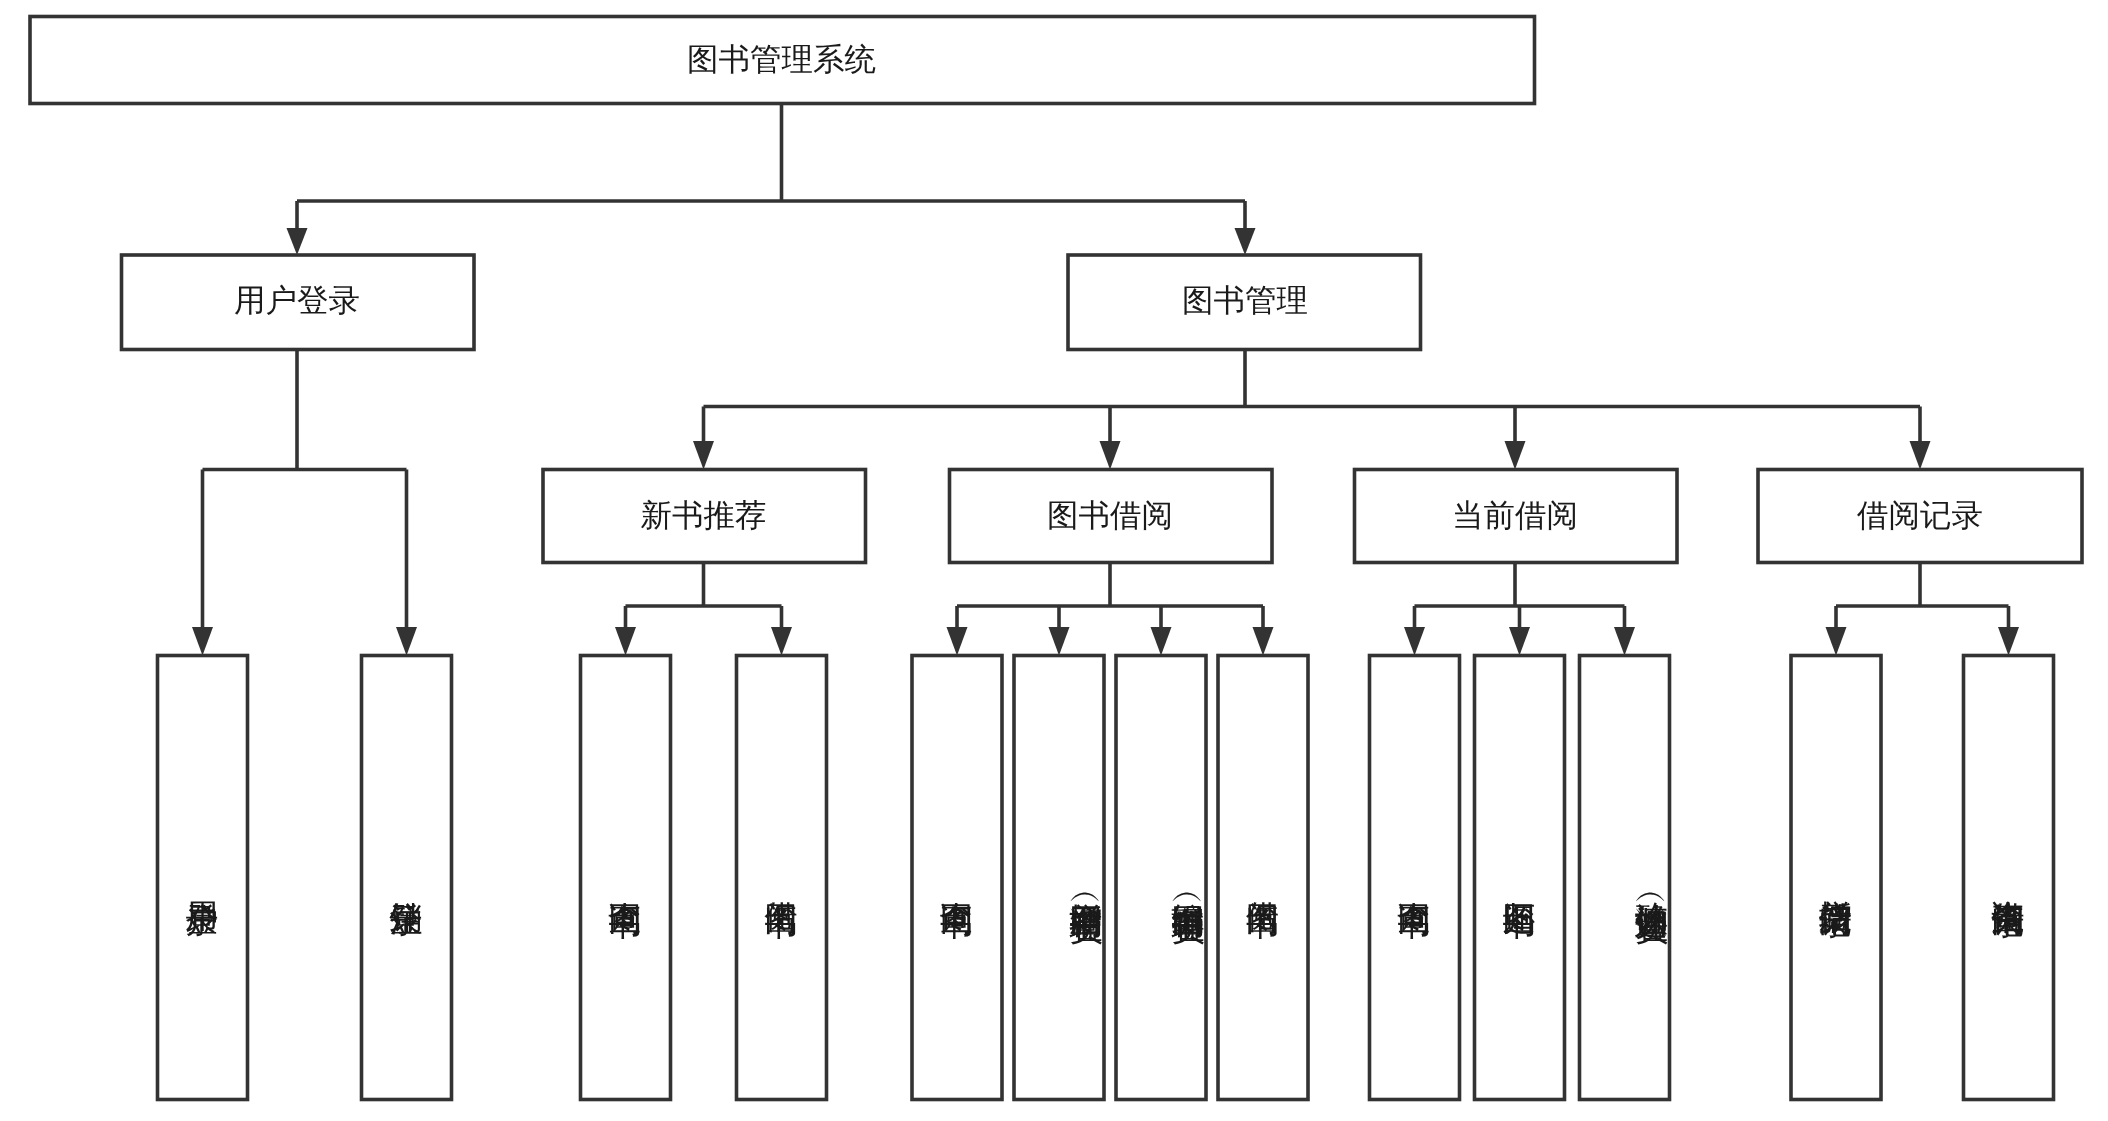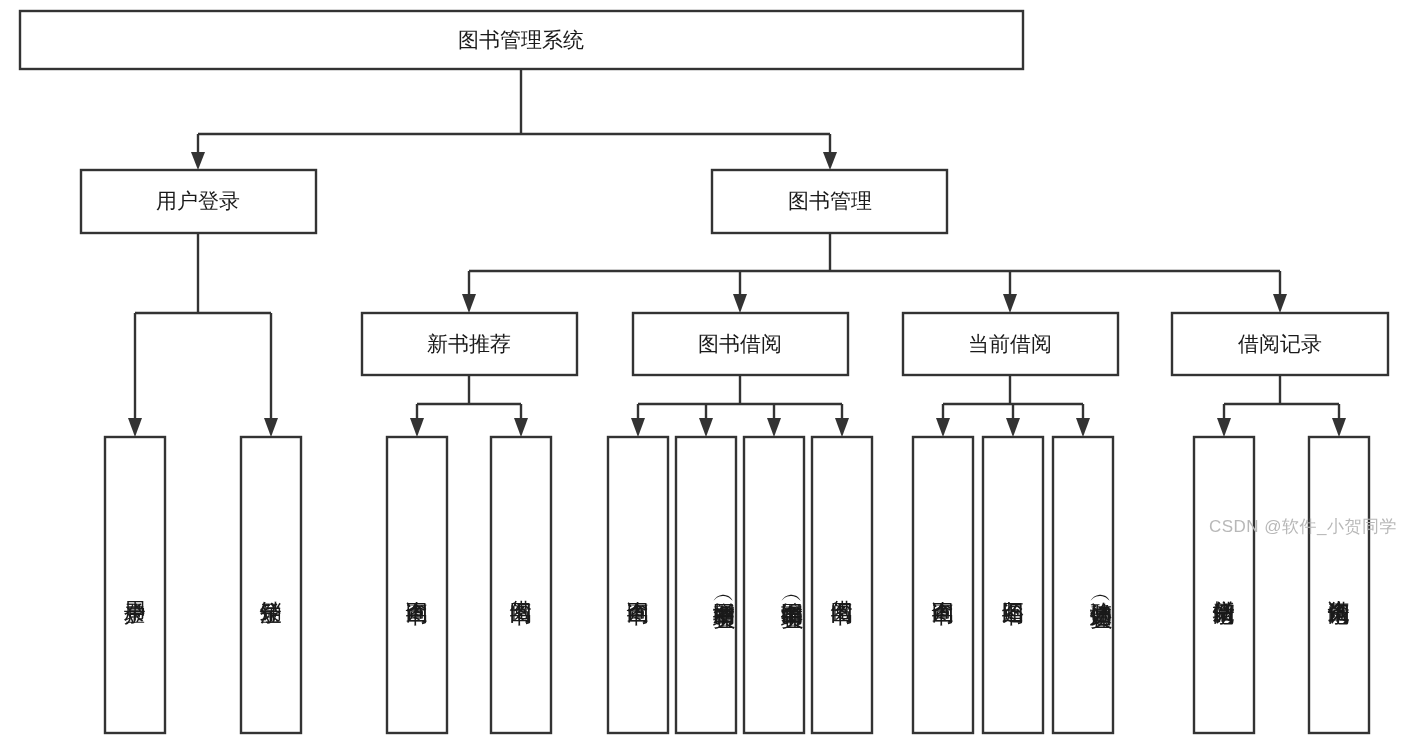--- a/index.html
+++ b/index.html
@@ -216,15 +216,14 @@
   <div class="node-label-v" style="left:744px; top:437px; width:60px; height:296px; align-items:flex-start; padding-top:6px; box-sizing:border-box;">编辑图书（管理员）</div>
   <div class="node-label-v" style="left:812px; top:437px; width:60px; height:296px;">借阅图书</div>
 
   <div class="node-label-v" style="left:913px; top:437px; width:60px; height:296px;">查询图书</div>
   <div class="node-label-v" style="left:983px; top:437px; width:60px; height:296px;">归还图书</div>
   <div class="node-label-v" style="left:1053px; top:437px; width:60px; height:296px; align-items:flex-start; padding-top:6px; box-sizing:border-box;">确认归还（管理员）</div>
 
   <div class="node-label-v" style="left:1194px; top:437px; width:60px; height:296px;">新增借阅记录</div>
   <div class="node-label-v" style="left:1309px; top:437px; width:60px; height:296px;">查询借阅记录</div>
 
-  <div class="watermark">CSDN @软件_小贺同学</div>
 
 </div>
 
 </body></html>

